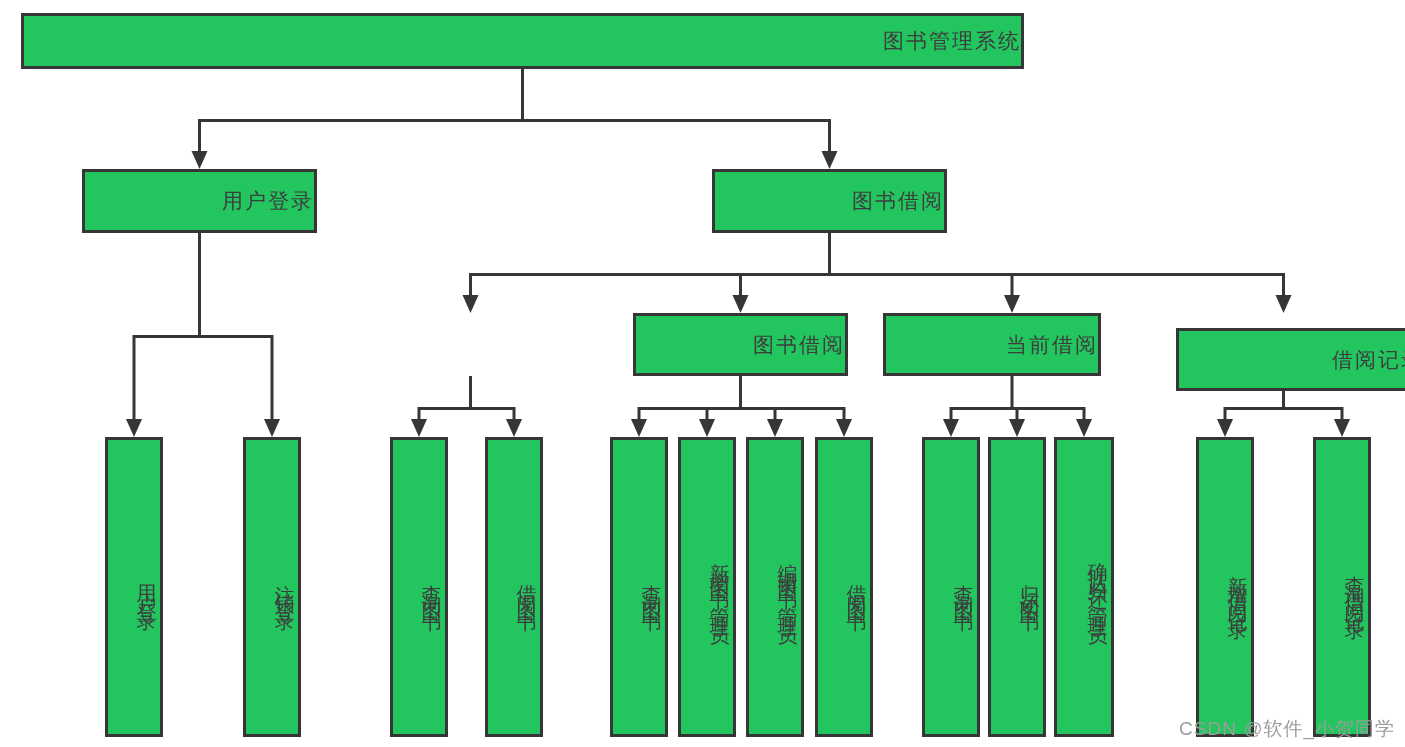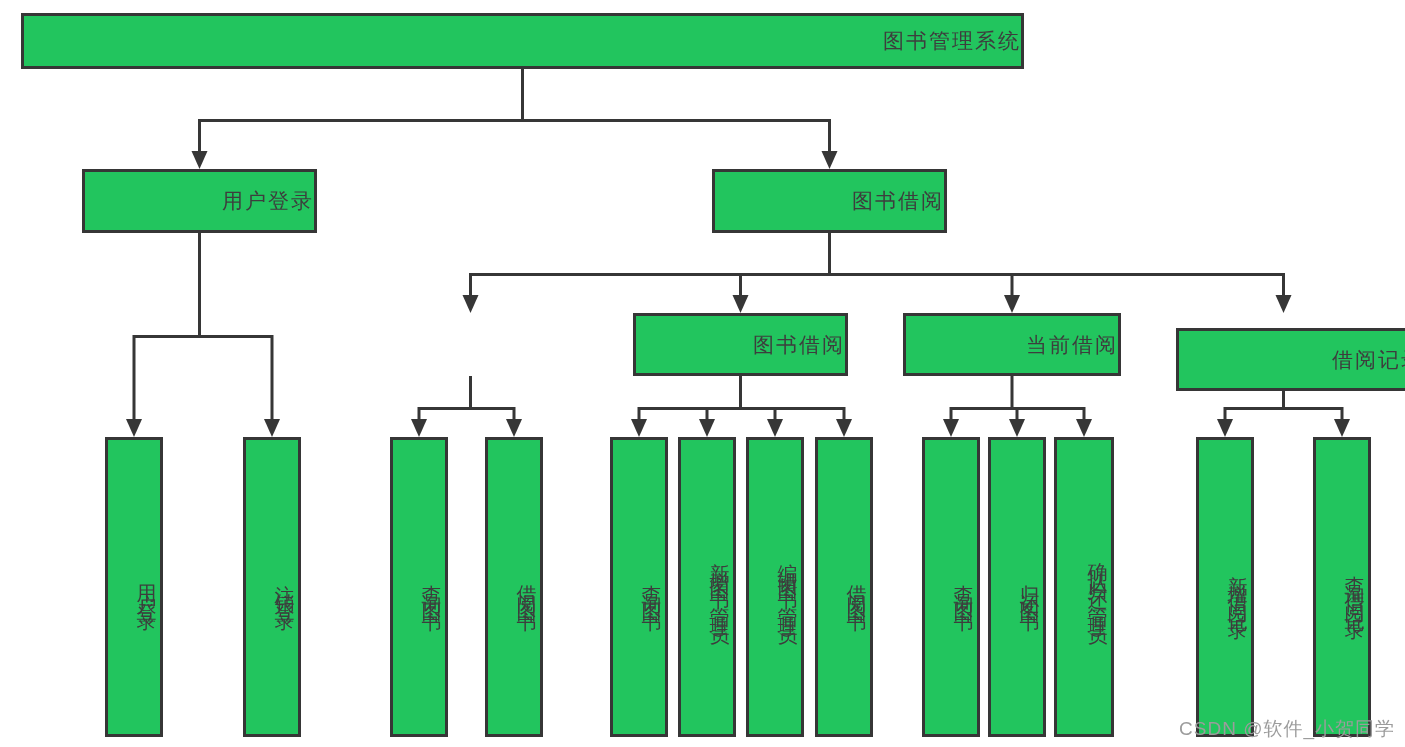--- a/index.html
+++ b/index.html
@@ -124,21 +124,21 @@
   <div class="node" style="left:82px;top:169px;width:235px;height:64px">
     <span class="label">用户登录</span>
   </div>
   <div class="node" style="left:712px;top:169px;width:235px;height:64px">
     <span class="label">图书借阅</span>
   </div>
 
   <div class="node" style="left:633px;top:313px;width:215px;height:63px">
     <span class="label">图书借阅</span>
   </div>
-  <div class="node" style="left:903px;top:313px;width:218px;height:63px">
+  <div class="node" style="left:883px;top:313px;width:218px;height:63px">
     <span class="label">当前借阅</span>
   </div>
   <div class="node" style="left:1176px;top:328px;width:251px;height:63px">
     <span class="label">借阅记录</span>
   </div>
 
   <div class="node leaf" style="left:105px;top:437px;width:58px;height:300px">
     <span class="vlabel">用户登录</span>
   </div>
   <div class="node leaf" style="left:243px;top:437px;width:58px;height:300px">

